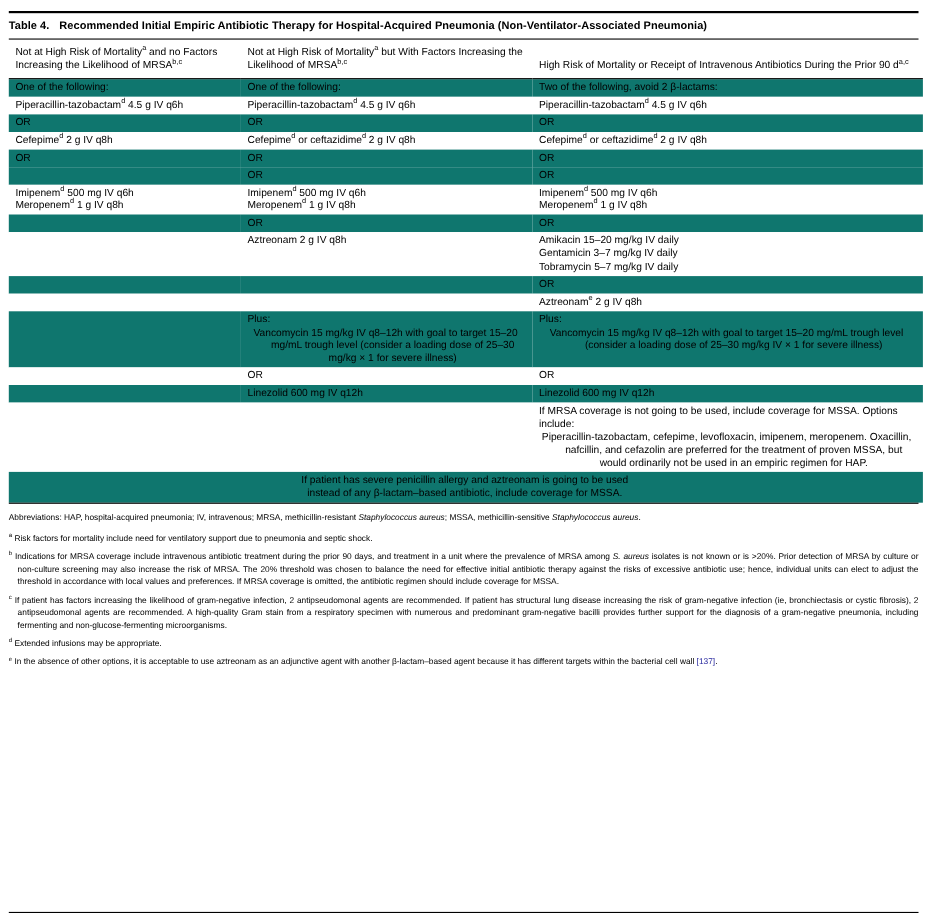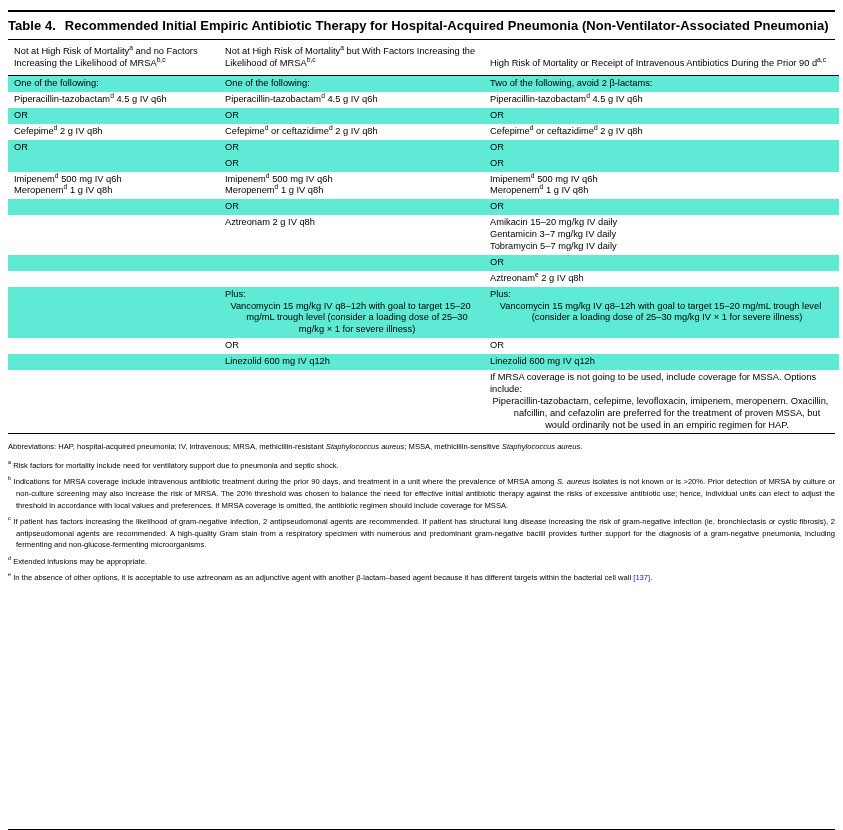--- a/index.html
+++ b/index.html
@@ -26,21 +26,21 @@
   
   .rule-top {
     border-top: 2.5px solid #000;
     margin: 10px 2px 0 2px;
   }
   .title-row {
     display: flex;
     align-items: baseline;
     padding: 6px 2px 6px 2px;
     font-weight: bold;
-    font-size: 13px;
+    font-size: 10px;
     letter-spacing: 0.05px;
   }
   .title-label { margin-right: 9px; white-space: nowrap; }
   .title-text  { }
 
   .rule-thin {
     border-top: 1.6px solid #000;
     margin: 0 2px;
   }
 
@@ -64,21 +64,21 @@
     line-height: 1.30;
     font-size: 9.3px;
   }
   .head-rule td { border-bottom: 1.6px solid #000; padding: 0; height: 0; font-size: 0; line-height: 0; }
 
   table.t4 td.cell {
     vertical-align: top;
     padding: 2px 8px 2px 6px;
     line-height: 1.28;
   }
-  tr.band td { background: #5eead4; }
+  tr.band td { background: #0f766e; }
   tr.plain td { background: #ffffff; }
 
   td.full {
     text-align: center;
     padding: 4px 8px 5px 8px;
     line-height: 1.30;
   }
   .hang2 {
     padding-left: 13px;
     text-indent: 0;
@@ -271,20 +271,26 @@
 
       <tr class="plain">
         <td class="cell">&nbsp;</td>
         <td class="cell">&nbsp;</td>
         <td class="cell">
           <div>If MRSA coverage is not going to be used, include coverage for MSSA. Options include:</div>
           <div class="hang2" style="text-indent:-13px;">Piperacillin-tazobactam, cefepime, levofloxacin, imipenem, meropenem. Oxacillin, nafcillin, and cefazolin are preferred for the treatment of proven MSSA, but would ordinarily not be used in an empiric regimen for HAP.</div>
         </td>
       </tr>
 
+      <tr class="band">
+        <td class="cell full" colspan="3">
+          <div>If patient has severe penicillin allergy and aztreonam is going to be used</div>
+          <div>instead of any β-lactam–based antibiotic, include coverage for MSSA.</div>
+        </td>
+      </tr>
 
     </tbody>
   </table>
 
   <div class="tbl-bottom-rule"></div>
 
   <div class="notes">
     <p class="abbr"><span>Abbreviations:</span><span> HAP, hospital-acquired pneumonia; IV, intravenous; MRSA, methicillin-resistant </span><i>Staphylococcus aureus</i><span>; MSSA, methicillin-sensitive </span><i>Staphylococcus aureus</i><span>.</span></p>
 
     <p class="fn"><sup>a</sup><span> Risk factors for mortality include need for ventilatory support due to pneumonia and septic shock.</span></p>

